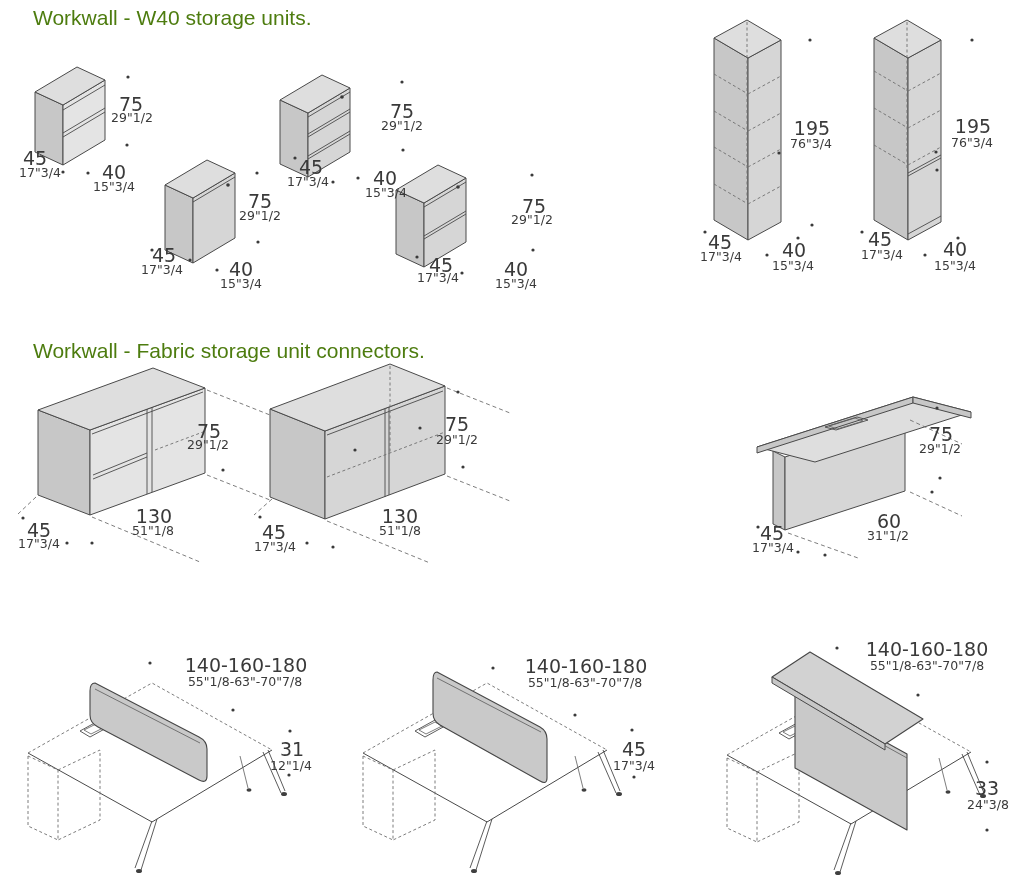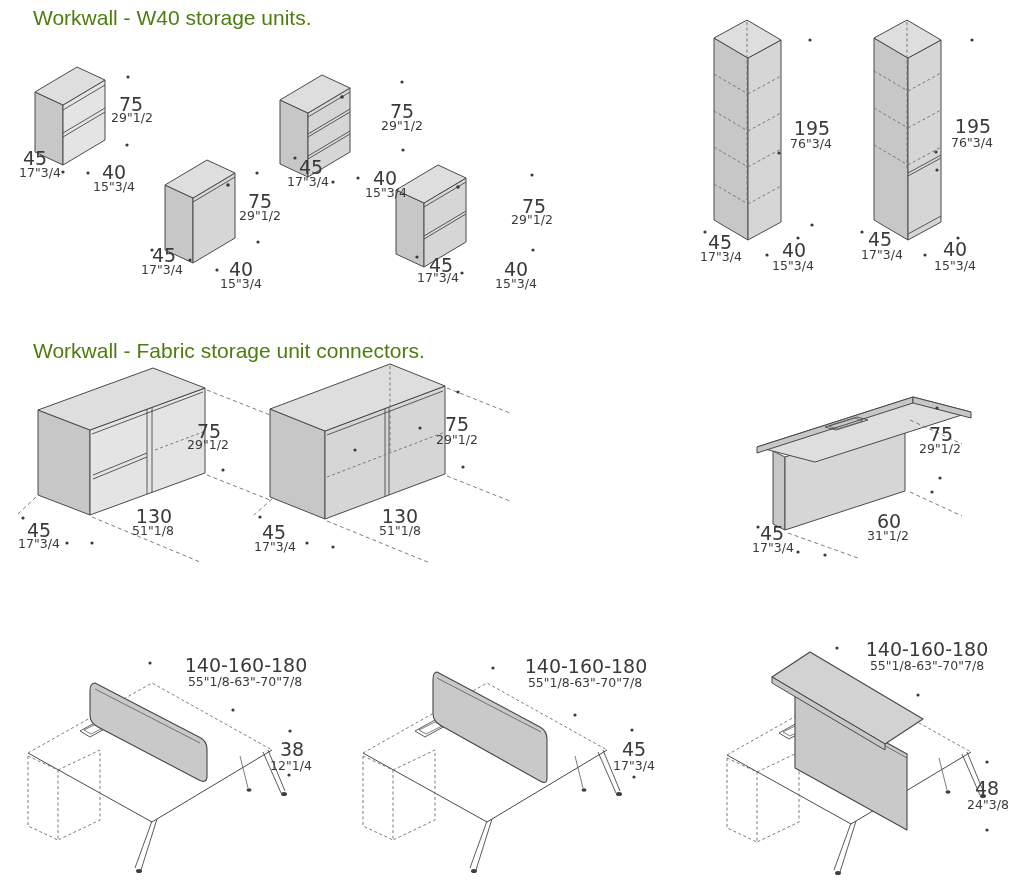--- a/index.html
+++ b/index.html
@@ -336,26 +336,26 @@
 
   <div class="cm" style="left:941px;top:425px">75</div>
   <div class="in" style="left:940px;top:443px">29"1/2</div>
   <div class="cm" style="left:772px;top:524px">45</div>
   <div class="in" style="left:773px;top:542px">17"3/4</div>
   <div class="cm" style="left:889px;top:512px">60</div>
   <div class="in" style="left:888px;top:530px">31"1/2</div>
 
   <div class="cm" style="left:246px;top:656px">140-160-180</div>
   <div class="in" style="left:245px;top:676px">55"1/8-63"-70"7/8</div>
-  <div class="cm" style="left:292px;top:740px">38</div>
+  <div class="cm" style="left:292px;top:740px">31</div>
   <div class="in" style="left:291px;top:760px">12"1/4</div>
 
   <div class="cm" style="left:586px;top:657px">140-160-180</div>
   <div class="in" style="left:585px;top:677px">55"1/8-63"-70"7/8</div>
   <div class="cm" style="left:634px;top:740px">45</div>
   <div class="in" style="left:634px;top:760px">17"3/4</div>
 
   <div class="cm" style="left:927px;top:640px">140-160-180</div>
   <div class="in" style="left:927px;top:660px">55"1/8-63"-70"7/8</div>
-  <div class="cm" style="left:987px;top:779px">48</div>
+  <div class="cm" style="left:987px;top:779px">33</div>
   <div class="in" style="left:988px;top:799px">24"3/8</div>
 
 </div>
 
 </body></html>

